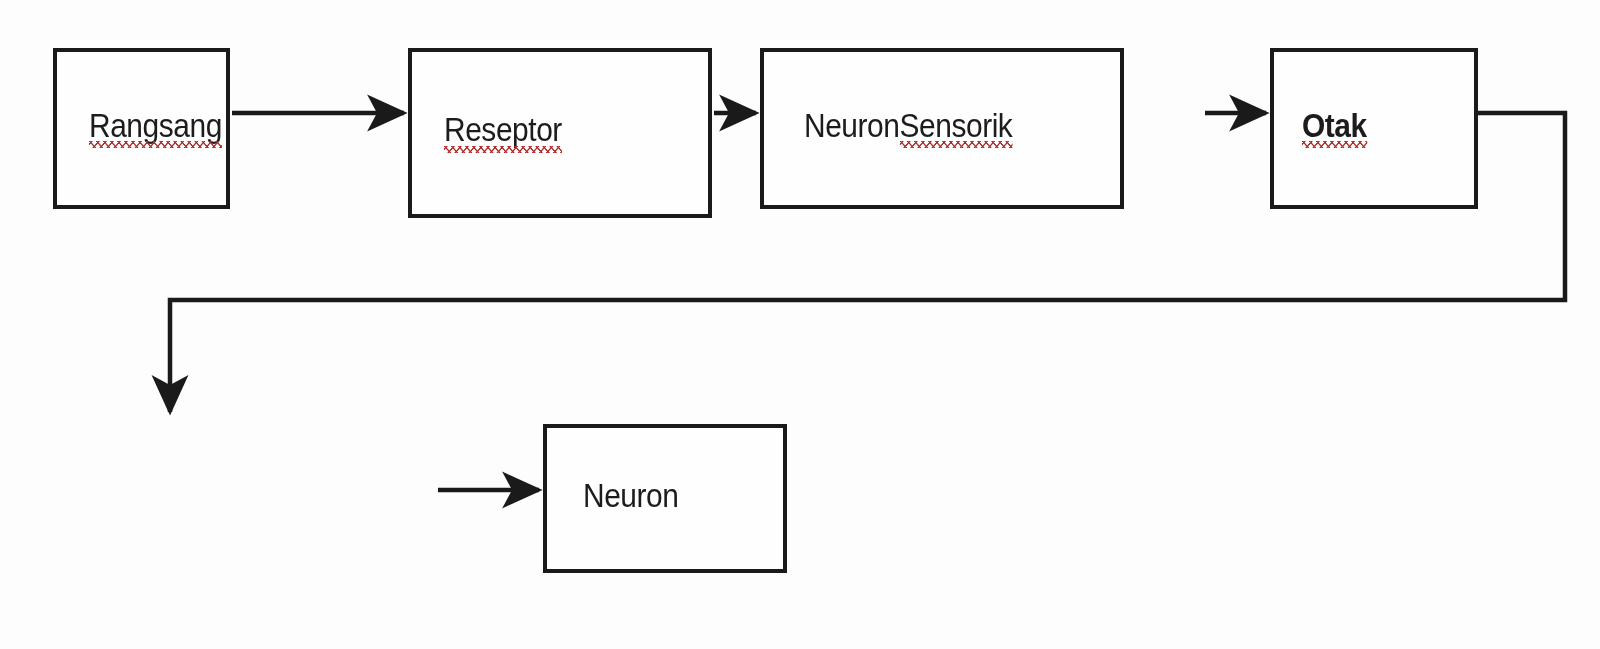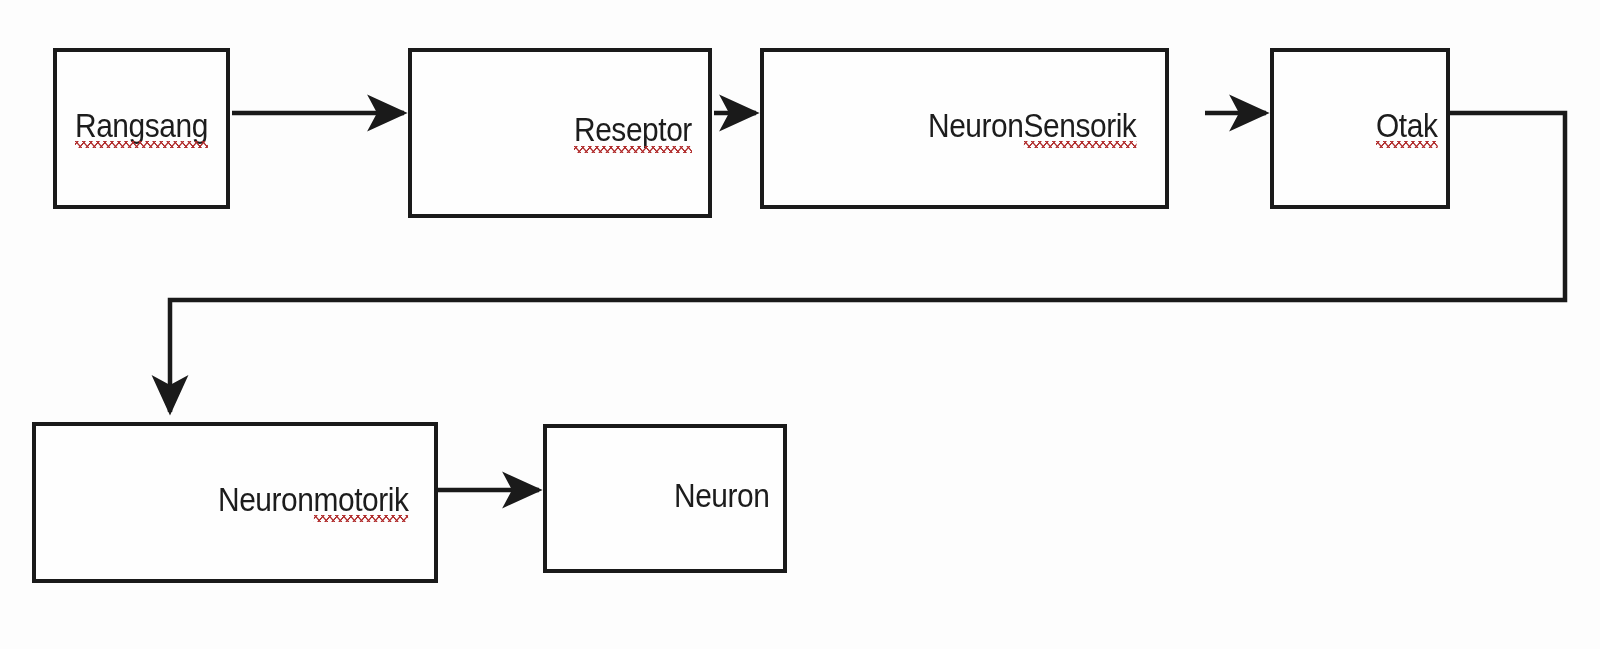--- a/index.html
+++ b/index.html
@@ -25,21 +25,20 @@
     pointer-events: none;
   }
   .node {
     position: absolute;
     box-sizing: border-box;
     border: 4px solid #1a1a1a;
     background: #fefefe;
     display: flex;
     align-items: center;
     overflow: hidden;
-    justify-content: flex-end;
   }
   .node-label {
     display: block;
     white-space: nowrap;
     font-size: 34px;
     line-height: 1.05;
     color: #1c1c1c;
     letter-spacing: -0.5px;
     transform: scaleX(0.88);
     transform-origin: left center;
@@ -97,37 +96,32 @@
       <span class="plain"></span><span class="sq">Rangsang</span>
     </span>
   </div>
 
   <div class="node" style="left:408px; top:48px; width:304px; height:170px; padding-left:32px;">
     <span class="node-label">
       <span class="plain"></span><span class="sq">Reseptor</span>
     </span>
   </div>
 
-  <div class="node" style="left:760px; top:48px; width:409px; height:161px; padding-left:40px;">
+  <div class="node" style="left:760px; top:48px; width:364px; height:161px; padding-left:40px;">
     <span class="node-label">
       <span class="plain">Neuron </span><span class="sq">Sensorik</span>
     </span>
   </div>
 
-  <div class="node" style="left:1270px; top:48px; width:180px; height:161px; padding-left:28px;">
+  <div class="node" style="left:1270px; top:48px; width:208px; height:161px; padding-left:28px;font-weight:bold;">
     <span class="node-label">
       <span class="plain"></span><span class="sq">Otak</span>
     </span>
   </div>
 
-  <div class="node" style="left:32px; top:422px; width:406px; height:161px; padding-left:38px;">
-    <span class="node-label">
-      <span class="plain">Neuron </span><span class="sq">motorik</span>
-    </span>
-  </div>
 
   <div class="node" style="left:543px; top:424px; width:244px; height:149px; padding-left:36px;">
     <span class="node-label">
       <span class="plain">Neuron</span>
     </span>
   </div>
 
 </div>
 
 </body></html>

